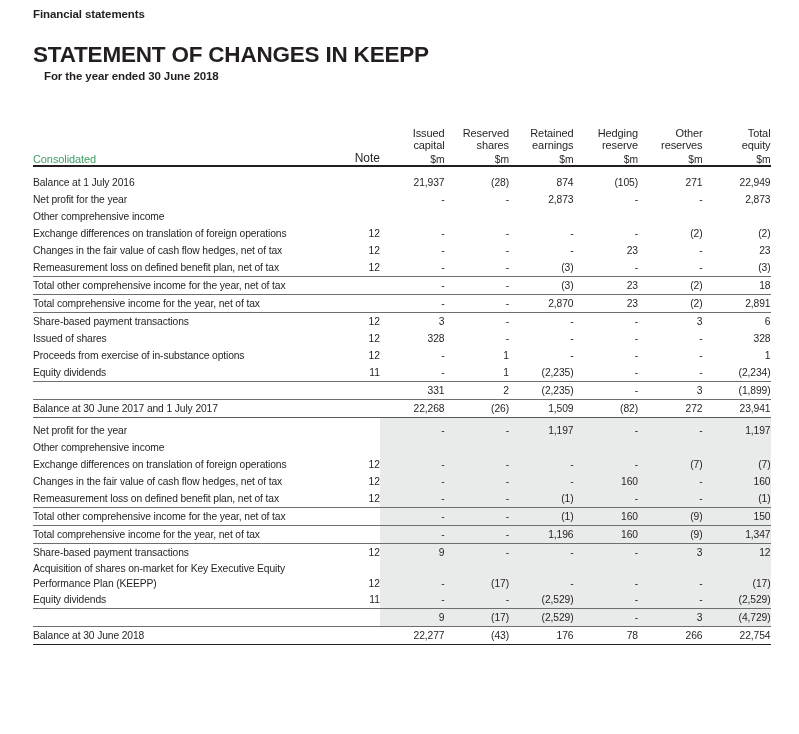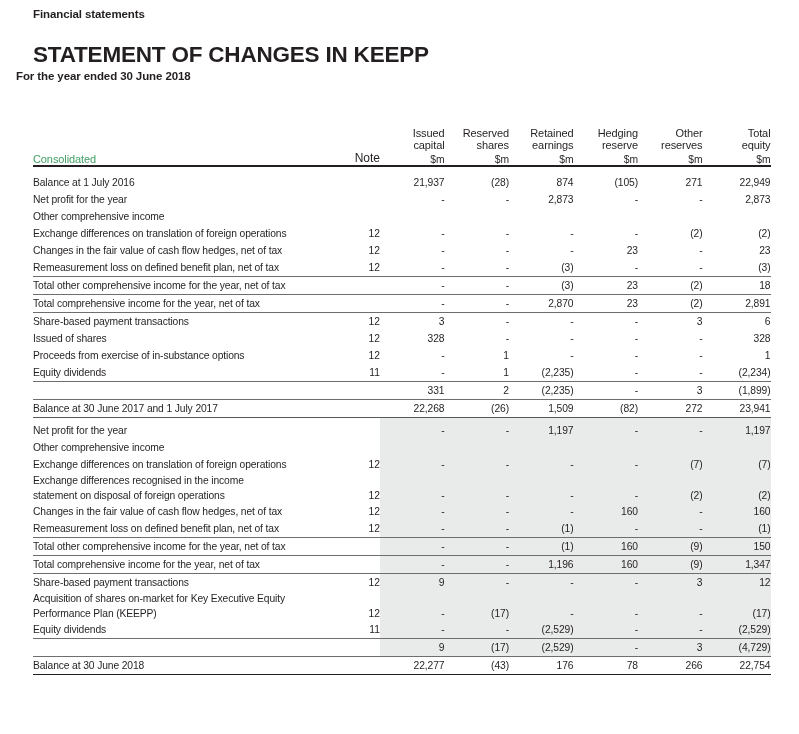--- a/index.html
+++ b/index.html
@@ -36,21 +36,21 @@
     position: absolute;
     left: 33px;
     top: 44px;
     font-size: 22.5px;
     font-weight: bold;
     letter-spacing: -0.2px;
     line-height: 1;
   }
   .doc-subtitle {
     position: absolute;
-    left: 16px;
+    left: 44px;
     top: 70px;
     font-size: 11.5px;
     font-weight: bold;
     letter-spacing: -0.1px;
   }
 
   
   .table-wrap {
     position: absolute;
     left: 33px;
@@ -389,31 +389,20 @@
           <tr class="r">
             <td class="label">Exchange differences on translation of foreign operations</td>
             <td class="note">12</td>
             <td class="num shade">-</td>
             <td class="num shade">-</td>
             <td class="num shade">-</td>
             <td class="num shade">-</td>
             <td class="num shade">(7)</td>
             <td class="num shade">(7)</td>
           </tr>
-          <tr class="r2">
-            <td class="label">Exchange differences recognised in the income
-statement on disposal of foreign operations</td>
-            <td class="note">12</td>
-            <td class="num shade">-</td>
-            <td class="num shade">-</td>
-            <td class="num shade">-</td>
-            <td class="num shade">-</td>
-            <td class="num shade">(2)</td>
-            <td class="num shade">(2)</td>
-          </tr>
           <tr class="r">
             <td class="label">Changes in the fair value of cash flow hedges, net of tax</td>
             <td class="note">12</td>
             <td class="num shade">-</td>
             <td class="num shade">-</td>
             <td class="num shade">-</td>
             <td class="num shade">160</td>
             <td class="num shade">-</td>
             <td class="num shade">160</td>
           </tr>

